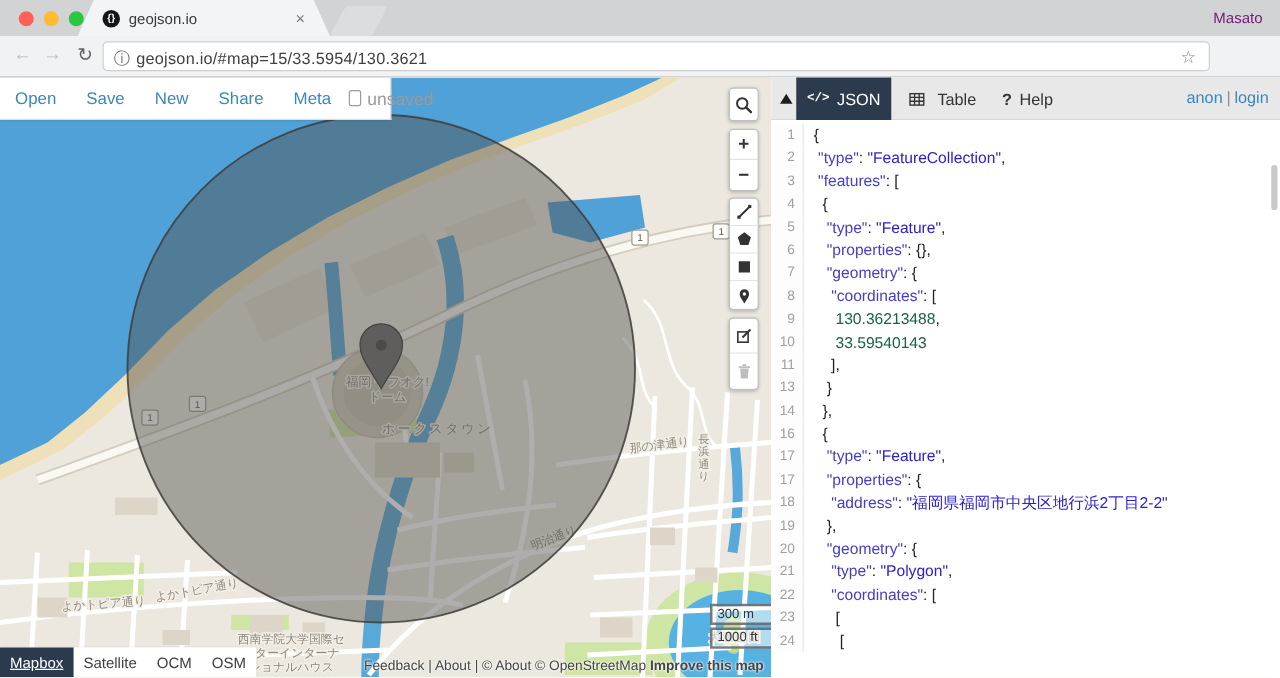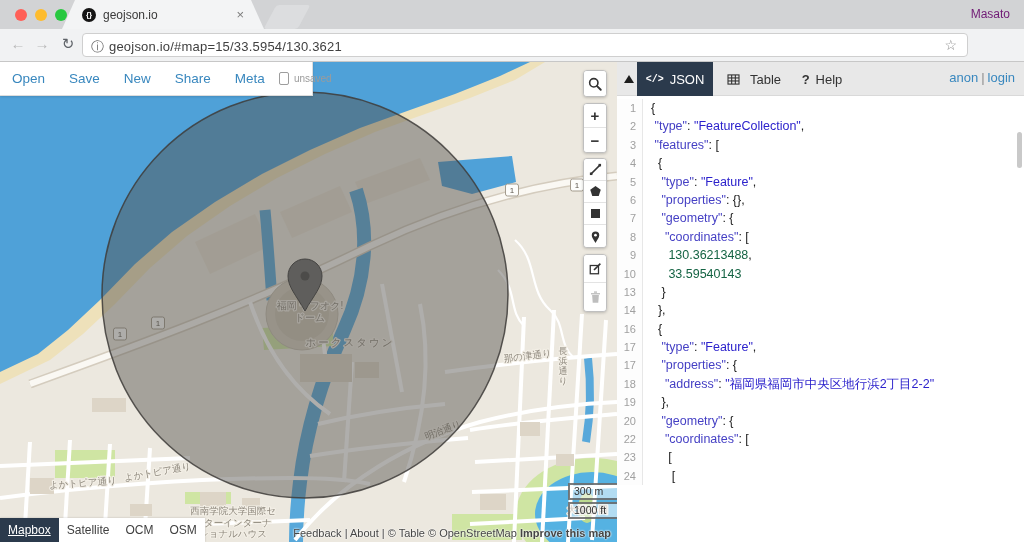--- a/index.html
+++ b/index.html
@@ -42,21 +42,21 @@
   
   #map-pane{position:absolute;left:0;top:0;width:617px;height:480px;overflow:hidden;background:#ece8df;}
   #map-svg{position:absolute;left:0;top:0;}
 
   #geo-toolbar{position:absolute;left:0;top:0;width:313px;height:34px;background:#fff;
       border-right:1px solid #ddd;border-bottom:1px solid #ddd;box-shadow:0 1px 2px rgba(0,0,0,.12);
       display:flex;align-items:center;padding-left:12px;column-gap:12px;}
   .geo-link{font-size:13.5px;color:var(--accent-blue);text-decoration:none;cursor:pointer;}
   #unsaved-wrap{display:flex;align-items:center;column-gap:5px;margin-left:2px;}
   #file-icon{width:10px;height:13px;border:1.4px solid #9d9d9d;border-radius:2px;position:relative;}
-  #unsaved-label{font-size:10px;color:#9b9b9b;}
+  #unsaved-label{font-size:14px;color:#9b9b9b;}
 
   
   .ctl-group{position:absolute;left:583px;width:24px;background:#fff;border:1px solid #bfbfbf;
      border-radius:4px;box-shadow:0 1px 3px rgba(0,0,0,.2);overflow:hidden;}
   .ctl-btn{width:22px;display:flex;align-items:center;justify-content:center;border-bottom:1px solid #e3e3e3;cursor:pointer;background:#fff;}
   .ctl-btn:last-child{border-bottom:none;}
   .ctl-btn .glyph{font-size:15px;color:#333;font-weight:bold;line-height:1;}
 
   
   #scale{position:absolute;left:556px;top:421px;padding-left:12px;}
@@ -334,21 +334,21 @@
       <div id="scale">
         <div class="scale-line" id="scale-metric">300 m</div>
         <div class="scale-line" id="scale-imperial" style="width:65px">1000 ft</div>
       </div>
 
       <div id="attribution">
         <a>Feedback</a>
         <span>|</span>
         <a>About</a>
         <span>|</span>
-        <a>© Table</a>
+        <a>© About</a>
         <a>© OpenStreetMap</a>
         <a id="attr-improve">Improve this map</a>
       </div>
 
       <div id="layer-switcher">
           <button class="layer-btn active">Mapbox</button>
           <button class="layer-btn">Satellite</button>
           <button class="layer-btn">OCM</button>
           <button class="layer-btn">OSM</button>
         </div>
@@ -414,20 +414,24 @@
           </div>
           <div class="cm-line">
             <span class="cm-ln">9</span>
             <span class="cm-code">     <span class="tk-num">130.36213488</span>,</span>
           </div>
           <div class="cm-line">
             <span class="cm-ln">10</span>
             <span class="cm-code">     <span class="tk-num">33.59540143</span></span>
           </div>
           <div class="cm-line">
+            <span class="cm-ln">11</span>
+            <span class="cm-code">    ],</span>
+          </div>
+          <div class="cm-line">
             <span class="cm-ln">13</span>
             <span class="cm-code">   }</span>
           </div>
           <div class="cm-line">
             <span class="cm-ln">14</span>
             <span class="cm-code">  },</span>
           </div>
           <div class="cm-line">
             <span class="cm-ln">16</span>
             <span class="cm-code">  {</span>
@@ -444,20 +448,24 @@
             <span class="cm-ln">18</span>
             <span class="cm-code">    <span class="tk-key">"address"</span>: <span class="tk-str">"福岡県福岡市中央区地行浜2丁目2-2"</span></span>
           </div>
           <div class="cm-line">
             <span class="cm-ln">19</span>
             <span class="cm-code">   },</span>
           </div>
           <div class="cm-line">
             <span class="cm-ln">20</span>
             <span class="cm-code">   <span class="tk-key">"geometry"</span>: {</span>
+          </div>
+          <div class="cm-line">
+            <span class="cm-ln">21</span>
+            <span class="cm-code">    <span class="tk-key">"type"</span>: <span class="tk-str">"Polygon"</span>,</span>
           </div>
           <div class="cm-line">
             <span class="cm-ln">22</span>
             <span class="cm-code">    <span class="tk-key">"coordinates"</span>: [</span>
           </div>
           <div class="cm-line">
             <span class="cm-ln">23</span>
             <span class="cm-code">     [</span>
           </div>
           <div class="cm-line">

